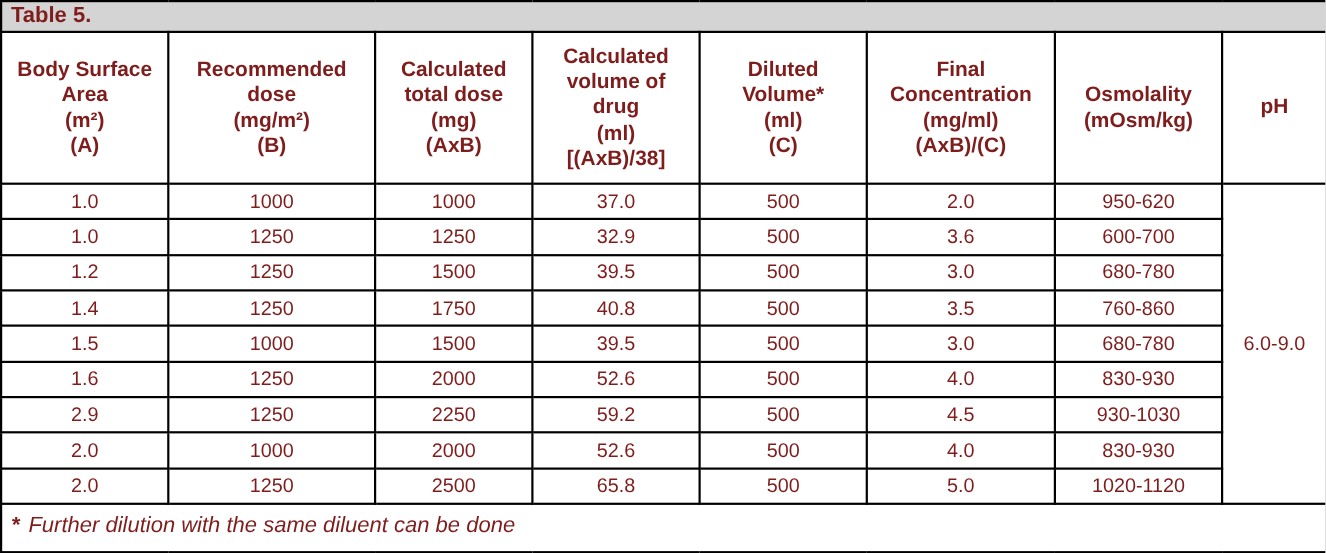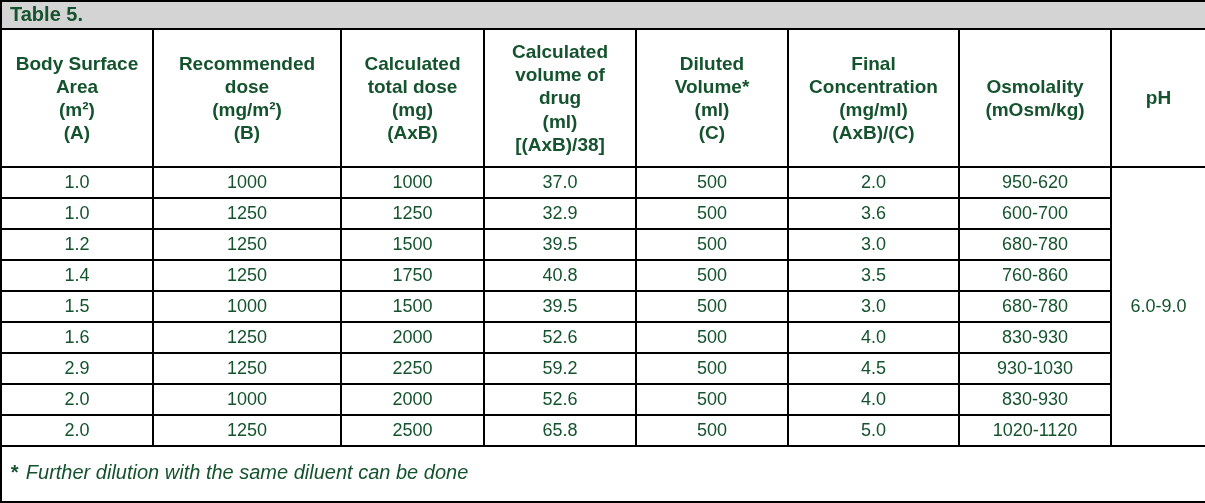--- a/index.html
+++ b/index.html
@@ -5,21 +5,21 @@
   html, body {
     margin: 0;
     padding: 0;
     background: #ffffff;
   }
   .page {
     width: 1205px;
     height: 503px;
     background: #ffffff;
     font-family: "Liberation Sans", sans-serif;
-    color: #14532d;
+    color: #7f1d1d;
     box-sizing: border-box;
     overflow: hidden;
   }
   table.dose-table {
     border-collapse: collapse;
     table-layout: fixed;
     width: 1205px;
     height: 503px;
   }
   table.dose-table td,
@@ -57,21 +57,21 @@
     padding: 0;
     height: 30px;
     background: #ffffff;
   }
   tfoot td.footnote-cell {
     font-size: 20px;
     font-style: italic;
     text-align: left;
     vertical-align: middle;
     padding: 2px 8px 6px 8px;
-    height: 56px;
+    height: 44px;
     background: #ffffff;
   }
   .fn-marker {
     font-weight: bold;
     padding-right: 8px;
   }
 </style>
 </head>
 <body>
 

